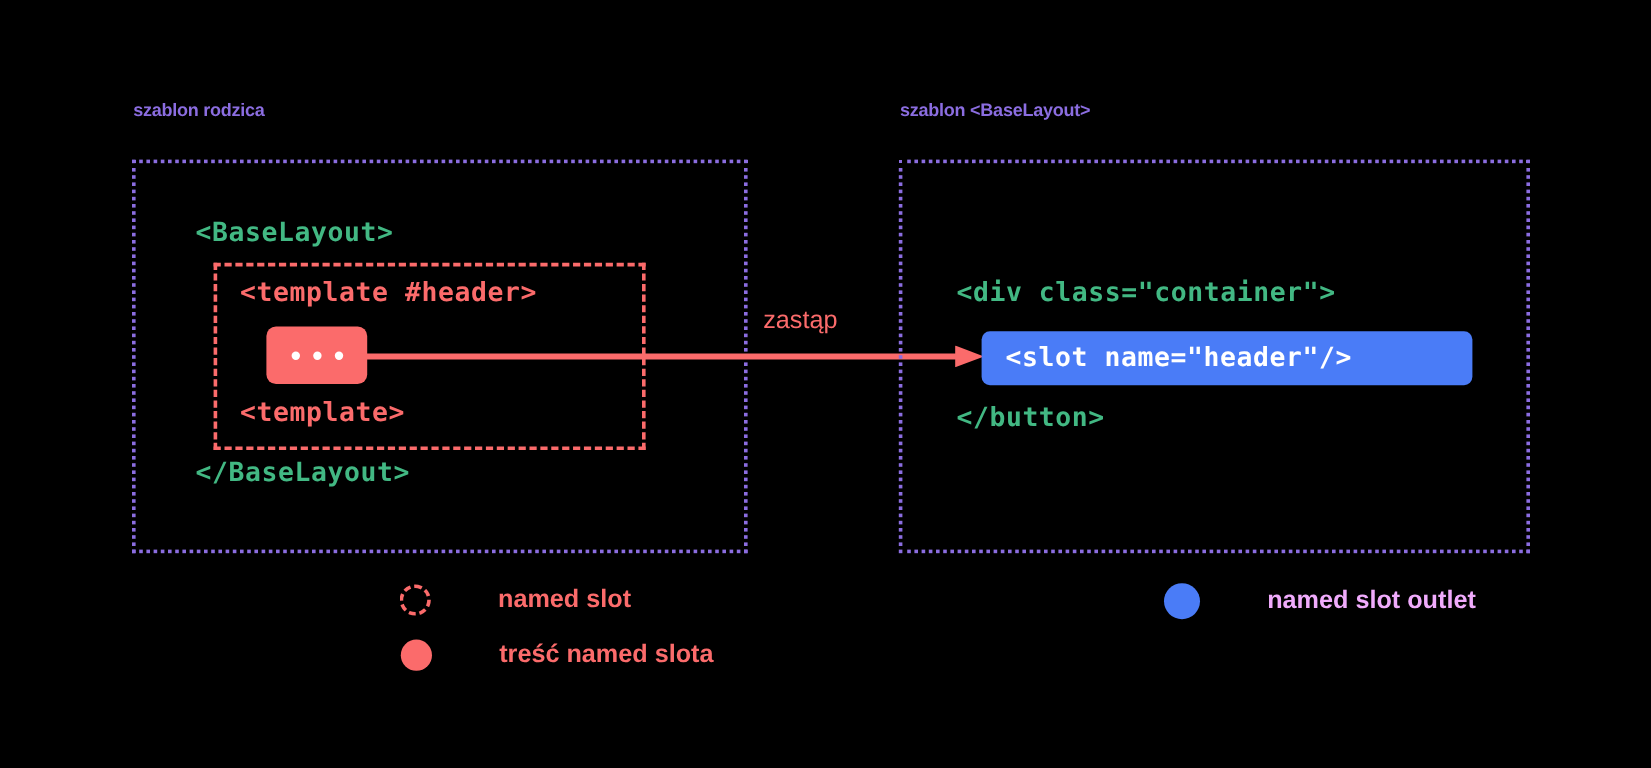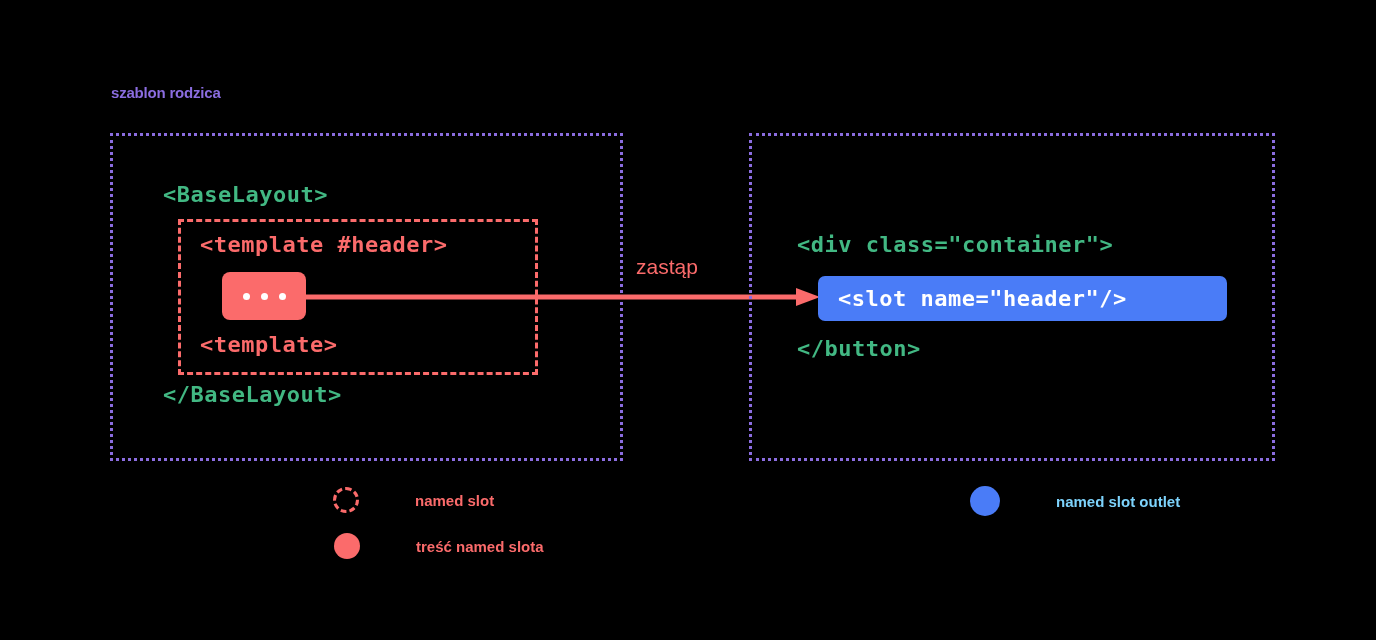--- a/index.html
+++ b/index.html
@@ -136,24 +136,24 @@
   
   .legend-row {
     position: absolute;
     display: flex;
     align-items: center;
     white-space: nowrap;
   }
   .legend-label {
     font-family: "Liberation Sans", sans-serif;
     font-weight: bold;
-    font-size: 15px;
+    font-size: 21px;
   }
   .legend-label.red  { color: #FB6B6B; }
-  .legend-label.blue { color: #7dd3fc; }
+  .legend-label.blue { color: #f0abfc; }
 
   .swatch {
     width: 28px;
     height: 28px;
     margin-right: 56px;
     flex: none;
   }
   .swatch.circle-dashed {
     border: 3px dashed #FB6B6B;
     border-radius: 50%;
@@ -203,20 +203,21 @@
 
   <div class="code red" id="code-template-close">&lt;template&gt;</div>
 
   <svg id="replace-arrow" viewBox="0 0 520 18">
     <line x1="0" y1="9" x2="498" y2="9" stroke="#FB6B6B" stroke-width="5"></line>
     <polygon points="496,0 520,9 496,18" fill="#FB6B6B"></polygon>
   </svg>
 
   <div id="arrow-label">zastąp</div>
 
+  <div class="panel-title" id="title-right">szablon &lt;BaseLayout&gt;</div>
 
   <div class="panel" id="panel-right"></div>
 
   <div class="code green" id="code-div-container">&lt;div class="container"&gt;</div>
 
   <div id="slot-outlet-box">
     <span class="code white">&lt;slot name="header"/&gt;</span>
   </div>
 
   <div class="code green" id="code-button-close">&lt;/button&gt;</div>

